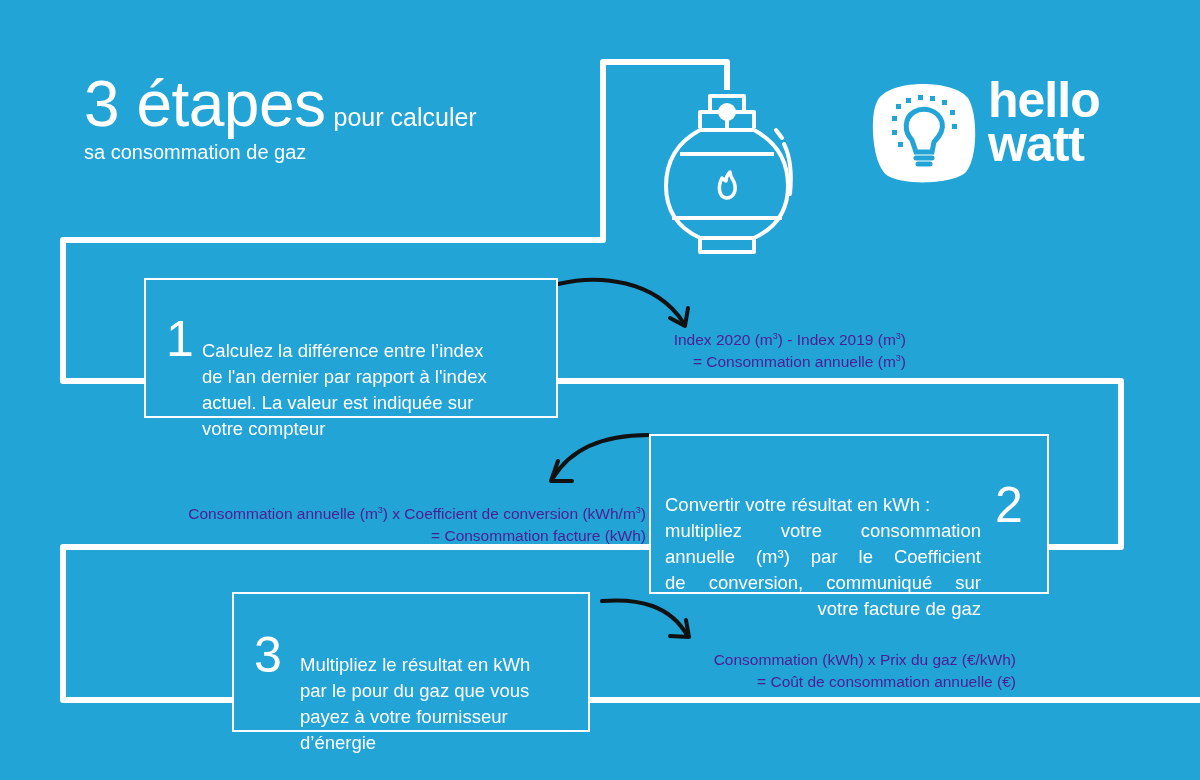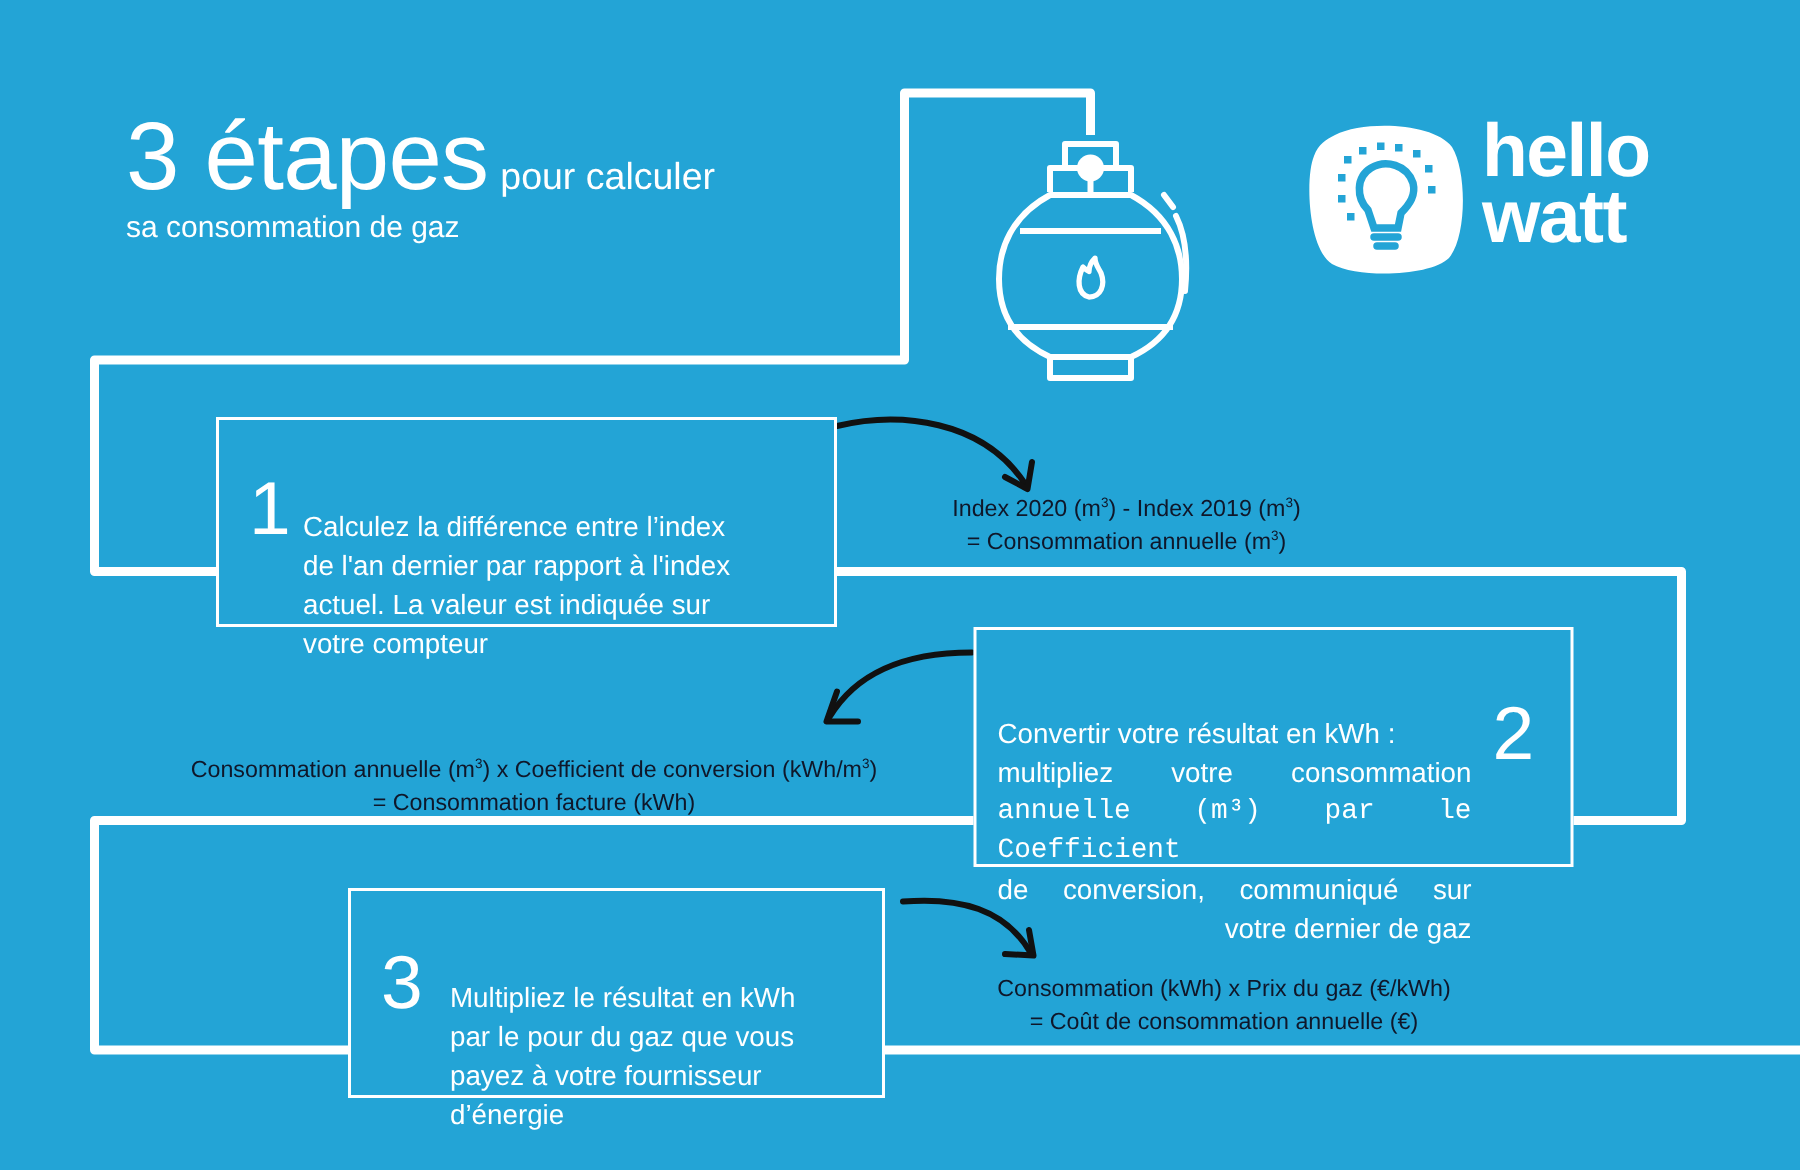--- a/index.html
+++ b/index.html
@@ -32,21 +32,21 @@
       position: absolute; border: 2px solid #ffffff; background: #23a4d6;
       color: #fff;
     }
     .step-num {
       position: absolute; font-size: 50px; line-height: 1; color: #fff;
     }
     .step-text {
       position: absolute; font-size: 18.5px; line-height: 26px; color: #fff; margin-top: 44px;
     }
     .formula {
-      position: absolute; color: #0f172a; font-size: 15.5px; line-height: 22px; text-align: center;
+      position: absolute; color: #4c1d95; font-size: 15.5px; line-height: 22px; text-align: right;
     }
     sup { font-size: 9px; vertical-align: super; line-height: 0; }
   </style>
 </head>
 <body>
 
 <div class="canvas">
 
   <svg class="lines" viewBox="0 0 1200 780">
     <g fill="none" stroke="#ffffff" stroke-width="6" stroke-linejoin="round" stroke-linecap="butt">
@@ -121,27 +121,27 @@
       <div>de l'an dernier par rapport à l'index</div>
       <div>actuel. La valeur est indiquée sur</div>
       <div>votre compteur</div>
     </div>
   </div>
   <div class="formula" style="left:596px;top:329px;width:310px;">
     <div><span>Index 2020 (m</span><sup>3</sup><span>) - Index 2019 (m</span><sup>3</sup><span>)</span></div>
     <div><span>= Consommation  annuelle (m</span><sup>3</sup><span>)</span></div>
   </div>
 
-  <div class="step-box" style="left:649px;top:418px;width:400px;height:160px;">
+  <div class="step-box" style="left:649px;top:434px;width:400px;height:160px;">
     <div class="step-text" style="left:14px;top:12px;width:316px;text-align:right;">
       <div style="text-align:left;">Convertir votre résultat en kWh :</div>
       <div style="text-align:justify;text-align-last:justify;">multipliez votre consommation</div>
-      <div style="text-align:justify;text-align-last:justify;font-family:Liberation Mono, monospace;">annuelle (m³) par le Coefficient</div>
+      <div style="text-align:justify;text-align-last:justify;">annuelle (m³) par le Coefficient</div>
       <div style="text-align:justify;text-align-last:justify;">de conversion, communiqué sur</div>
-      <div>votre dernier de gaz</div>
+      <div>votre facture de gaz</div>
     </div>
     <div class="step-num" style="left:344px;top:44px;">2</div>
   </div>
   <div class="formula" style="left:66px;top:503px;width:580px;">
     <div><span>Consommation annuelle (m</span><sup>3</sup><span>) x Coefficient de conversion (kWh/m</span><sup>3</sup><span>)</span></div>
     <div>= Consommation facture (kWh)</div>
   </div>
 
   <div class="step-box" style="left:232px;top:592px;width:358px;height:140px;">
     <div class="step-num" style="left:20px;top:36px;">3</div>

